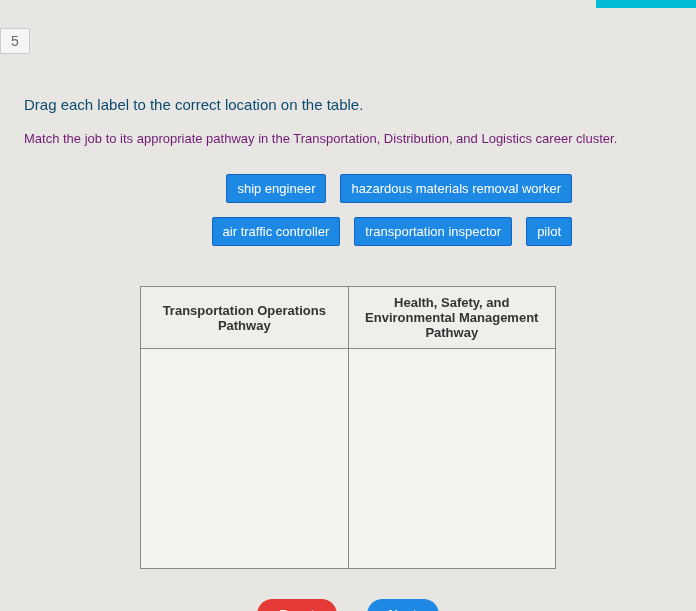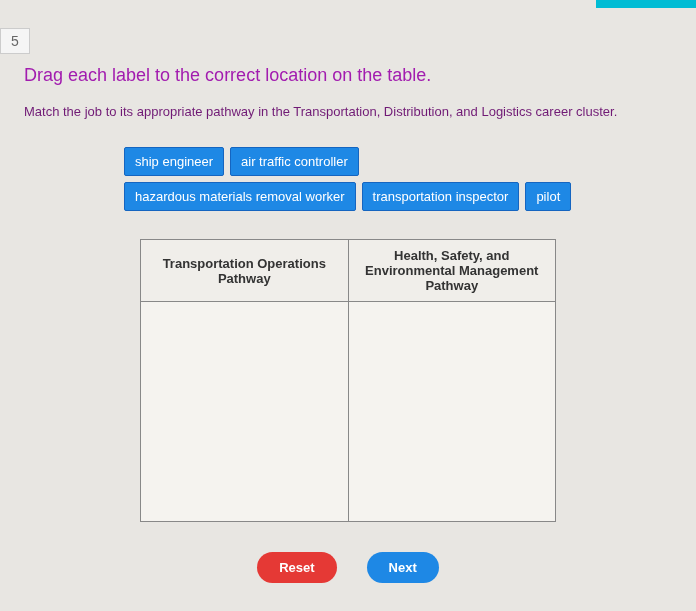--- a/index.html
+++ b/index.html
@@ -30,36 +30,37 @@
       background: #f5f5f5;
       border: 1px solid #ccc;
       padding: 4px 10px;
       font-size: 14px;
       color: #666;
     }
     .content {
       padding: 65px 24px 20px 24px;
     }
     .instruction-primary {
-      font-size: 18px;
-      color: #a21caf;
+      font-size: 15px;
+      color: #0c4a6e;
       margin-bottom: 18px;
+      margin-top: 31px;
     }
     .instruction-secondary {
       font-size: 13px;
       color: #701a75;
       margin-bottom: 28px;
     }
     .labels-container {
       display: flex;
       flex-wrap: wrap;
-      gap: 6px;
-      justify-content: flex-start;
+      gap: 14px;
+      justify-content: flex-end;
       padding: 0 100px;
-      margin-bottom: 28px;
+      margin-bottom: 40px;
     }
     .draggable-label {
       background: #1e88e5;
       color: #fff;
       padding: 6px 10px;
       font-size: 13px;
       border-radius: 2px;
       cursor: move;
       white-space: nowrap;
       border: 1px solid #1565c0;
@@ -120,22 +121,22 @@
 <div class="question-number">
   <span>5</span>
 </div>
 
 <div class="content">
   <p class="instruction-primary">Drag each label to the correct location on the table.</p>
   <p class="instruction-secondary">Match the job to its appropriate pathway in the Transportation, Distribution, and Logistics career cluster.</p>
 
   <div class="labels-container">
     <div class="draggable-label">ship engineer</div>
+    <div class="draggable-label">hazardous materials removal worker</div>
     <div class="draggable-label">air traffic controller</div>
-    <div class="draggable-label">hazardous materials removal worker</div>
     <div class="draggable-label">transportation inspector</div>
     <div class="draggable-label">pilot</div>
   </div>
 
   <div class="table-container">
     <table class="pathway-table">
       <thead>
         <tr>
           <th>Transportation Operations Pathway</th>
           <th>Health, Safety, and Environmental Management Pathway</th>

